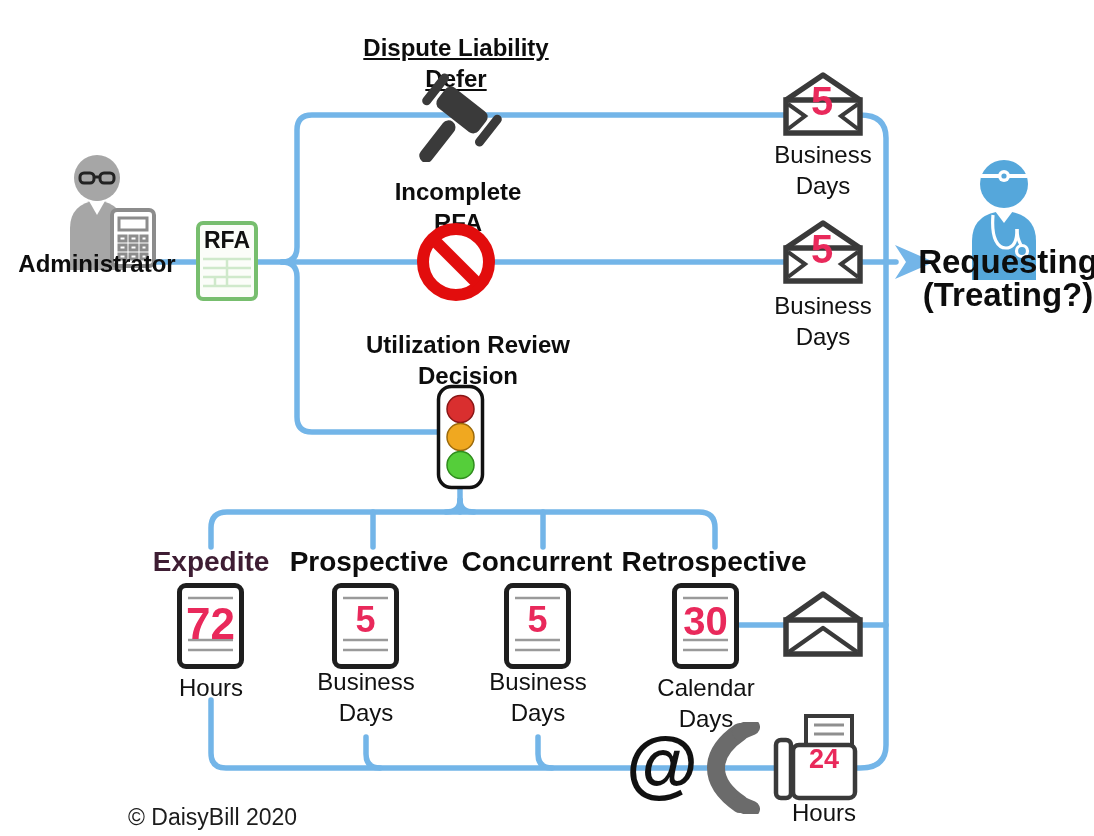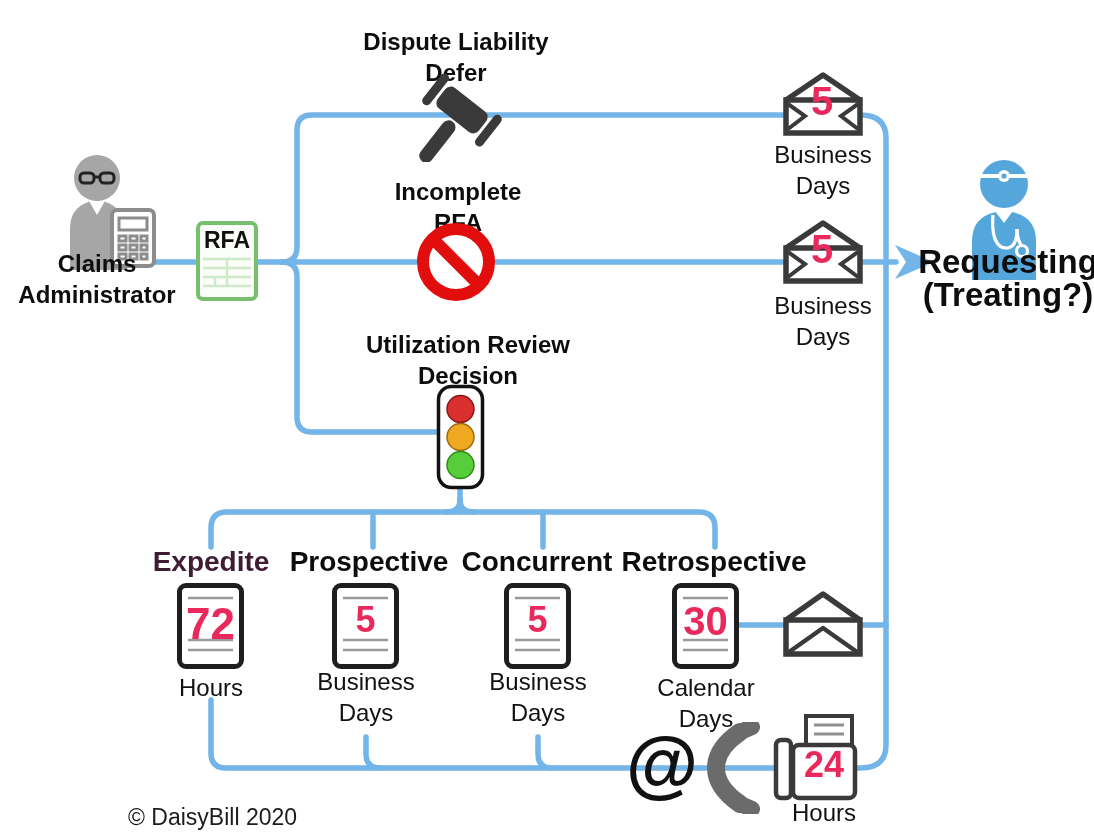--- a/index.html
+++ b/index.html
@@ -67,39 +67,38 @@
         <rect x="67" y="93" width="7" height="5"></rect>
           <rect x="78" y="93" width="7" height="5"></rect>
           <rect x="89" y="93" width="6" height="5"></rect>
         <rect x="67" y="102" width="7" height="5"></rect>
           <rect x="78" y="102" width="7" height="5"></rect>
           <rect x="89" y="102" width="6" height="5"></rect>
       </g>
     </svg>
   </span>
   <div class="abs ctr title" style="left:97px;top:248px;">
-    <div>Claims</div>
     <div>Administrator</div>
   </div>
 
   <div class="abs" style="left:196px;top:221px;width:62px;height:80px;background:#fbfdf9;border:4px solid #77BE6E;border-radius:7px;box-sizing:border-box;">
     <div class="ctr" style="position:absolute;left:50%;top:2px;font-weight:bold;font-size:23px;color:#111;">RFA</div>
     <svg width="54" height="42" viewBox="0 0 54 42" style="position:absolute;left:0;top:30px;">
       <g stroke="#cfe9cb" stroke-width="2.5" fill="none">
         <line x1="3" y1="4" x2="51" y2="4"></line>
           <line x1="3" y1="13" x2="51" y2="13"></line>
         <line x1="3" y1="22" x2="51" y2="22"></line>
           <line x1="3" y1="31" x2="51" y2="31"></line>
         <line x1="27" y1="4" x2="27" y2="31"></line>
           <line x1="15" y1="22" x2="15" y2="31"></line>
       </g>
     </svg>
   </div>
 
-  <div class="abs ctr title" style="left:456px;top:26px;">
+  <div class="abs ctr title" style="left:456px;top:32px;text-decoration:underline;">
     <div>Dispute Liability</div>
     <div>Defer</div>
   </div>
   <span class="abs" style="left:412px;top:70px;">
     <svg width="100" height="92" viewBox="0 0 100 92">
       <g transform="translate(50,40) rotate(38)" fill="#3A3A3A">
         <rect x="-26" y="-13" width="52" height="26" rx="7"></rect>
         <rect x="-38" y="-19" width="9" height="38" rx="4.5"></rect>
         <rect x="29" y="-19" width="9" height="38" rx="4.5"></rect>
         <rect x="-7" y="15" width="14" height="50" rx="7"></rect>
@@ -267,18 +266,18 @@
 
   <span class="abs" style="left:768px;top:712px;">
     <svg width="95" height="95" viewBox="0 0 95 95">
       <rect x="38" y="4" width="46" height="34" fill="#fff" stroke="#3A3A3A" stroke-width="4"></rect>
       <line x1="46" y1="13" x2="76" y2="13" stroke="#8f8f8f" stroke-width="3"></line>
       <line x1="46" y1="22" x2="76" y2="22" stroke="#8f8f8f" stroke-width="3"></line>
       <rect x="8" y="28" width="15" height="58" rx="5" fill="#fff" stroke="#3A3A3A" stroke-width="4.5"></rect>
       <rect x="25" y="33" width="62" height="53" rx="6" fill="#fff" stroke="#3A3A3A" stroke-width="4.5"></rect>
     </svg>
   </span>
-  <div class="abs ctr num" style="left:824px;top:744px;font-size:36px;">24</div>
+  <div class="abs ctr num" style="left:824px;top:744px;font-size:27px;">24</div>
   <div class="abs ctr cap" style="left:824px;top:797px;">Hours</div>
 
   <div class="abs" style="left:128px;top:804px;font-size:23px;color:#1c1c1c;">© DaisyBill 2020</div>
 
 </div>
 
 </body></html>

